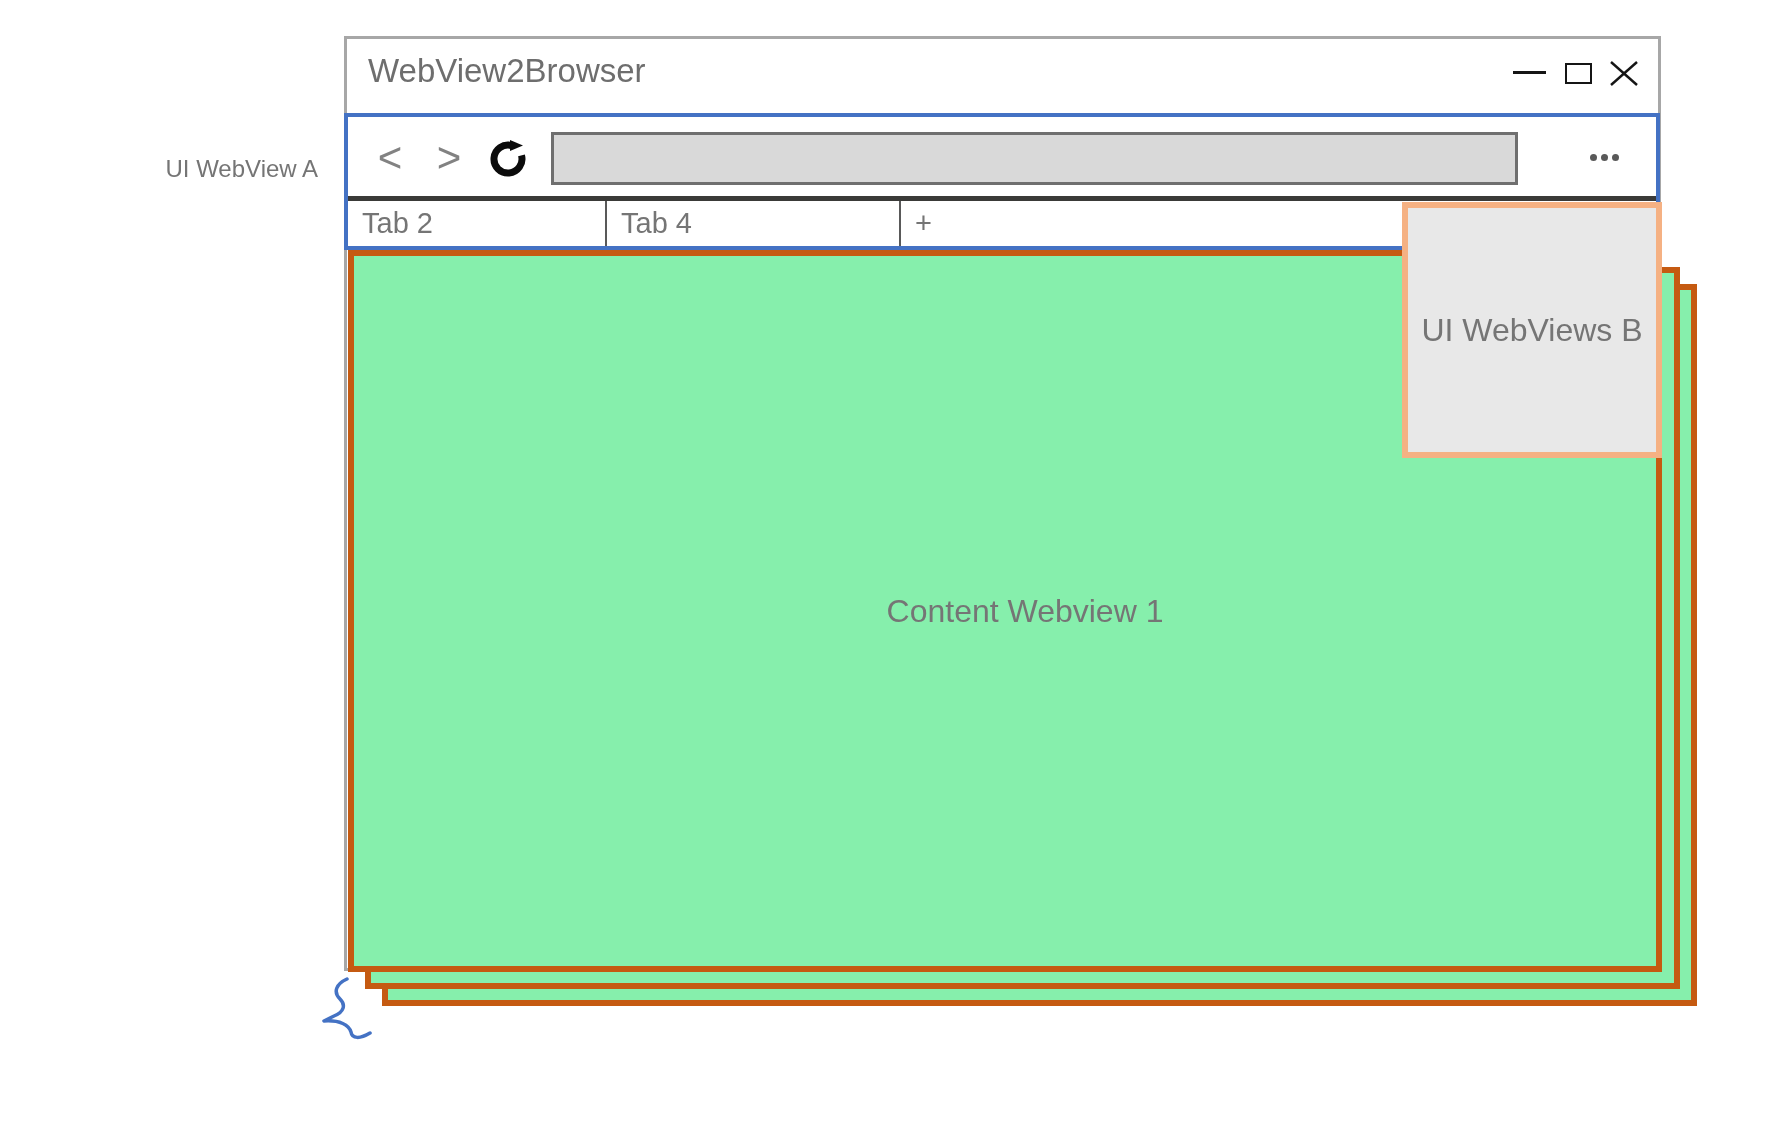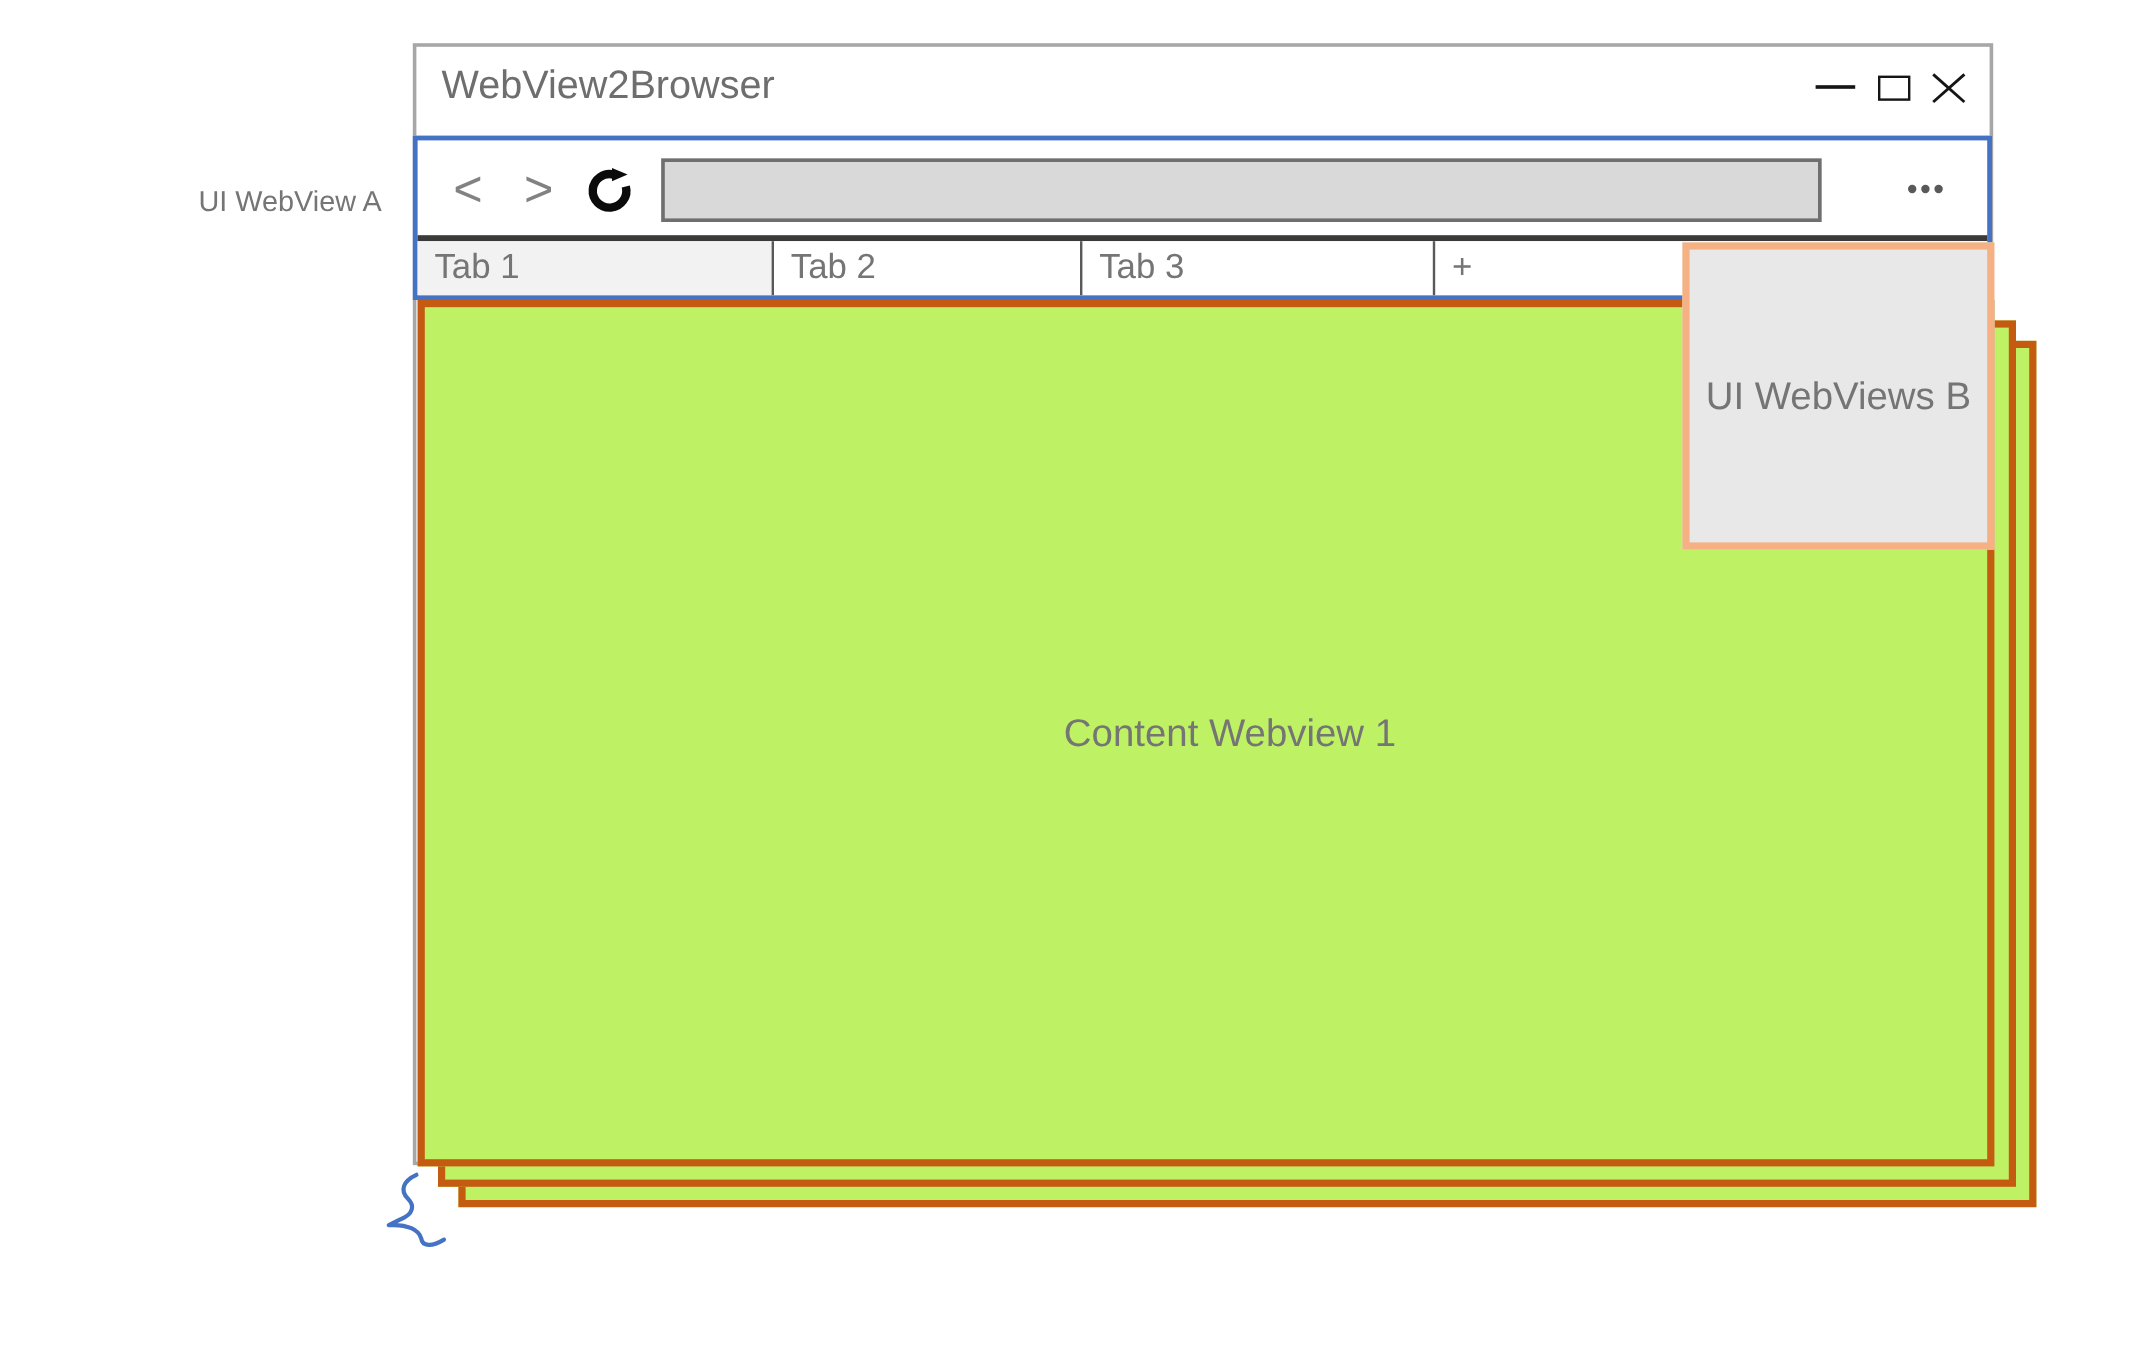--- a/index.html
+++ b/index.html
@@ -12,21 +12,21 @@
     position:absolute;left:344px;top:36px;width:1317px;height:935px;
     border:3px solid var(--frame-gray,#A7A7A7);background:#fff;box-sizing:border-box;z-index:1;
   }
   .window-title{
     position:absolute;left:368px;top:52px;font-size:33px;color:#6E6E6E;z-index:5;white-space:nowrap;
   }
   .ctrl-min{position:absolute;left:1513px;top:71px;width:33px;height:3px;background:#151515;z-index:5;cursor:default;}
   .ctrl-max{position:absolute;left:1565px;top:63px;width:27px;height:21px;border:2px solid #151515;box-sizing:border-box;background:transparent;z-index:5;}
   .ctrl-close{position:absolute;left:1609px;top:60px;width:30px;height:27px;z-index:5;}
   
-  .cbox{position:absolute;border:6px solid var(--orange,#C55A11);background:#bef264;box-sizing:border-box;padding-left:40px;}
+  .cbox{position:absolute;border:6px solid var(--orange,#C55A11);background:#86efac;box-sizing:border-box;padding-left:40px;}
   .cbox3{left:382px;top:284px;width:1315px;height:722px;z-index:2;}
   .cbox2{left:365px;top:267px;width:1315px;height:722px;z-index:3;}
   .cbox1{left:348px;top:250px;width:1314px;height:722px;z-index:4;
          display:flex;align-items:center;justify-content:center;}
   .content-label{font-size:32px;color:var(--text-gray,#757575);}
   
   .bluebox{
     position:absolute;left:344px;top:113px;width:1316px;height:137px;
     border:4px solid var(--accent-blue,#4472C4);background:#fff;box-sizing:border-box;z-index:5;
   }
@@ -115,23 +115,22 @@
         <polygon points="2,-19 2,-8 15,-13.5" fill="#0b0b0b"></polygon>
       </svg>
     </div>
     <div class="address-bar" title=""></div>
     <div class="menu-dots">
       <i></i>
         <i></i>
         <i></i>
     </div>
     <div class="tab-strip">
-        <div class="tab t1 active"><span>Tab 1</span></div>
         <div class="tab t2"><span>Tab 2</span></div>
-        <div class="tab t3"><span>Tab 3</span></div>
+        <div class="tab t3"><span>Tab 4</span></div>
         <div class="tab tplus"><span>+</span></div>
       </div>
   </div>
 
   <div class="bbox">
     <span class="bbox-label">UI WebViews B</span>
   </div>
 
   <div class="label-a">UI WebView A</div>
   <svg class="brace" width="70" height="78" viewBox="312 970 70 78">

